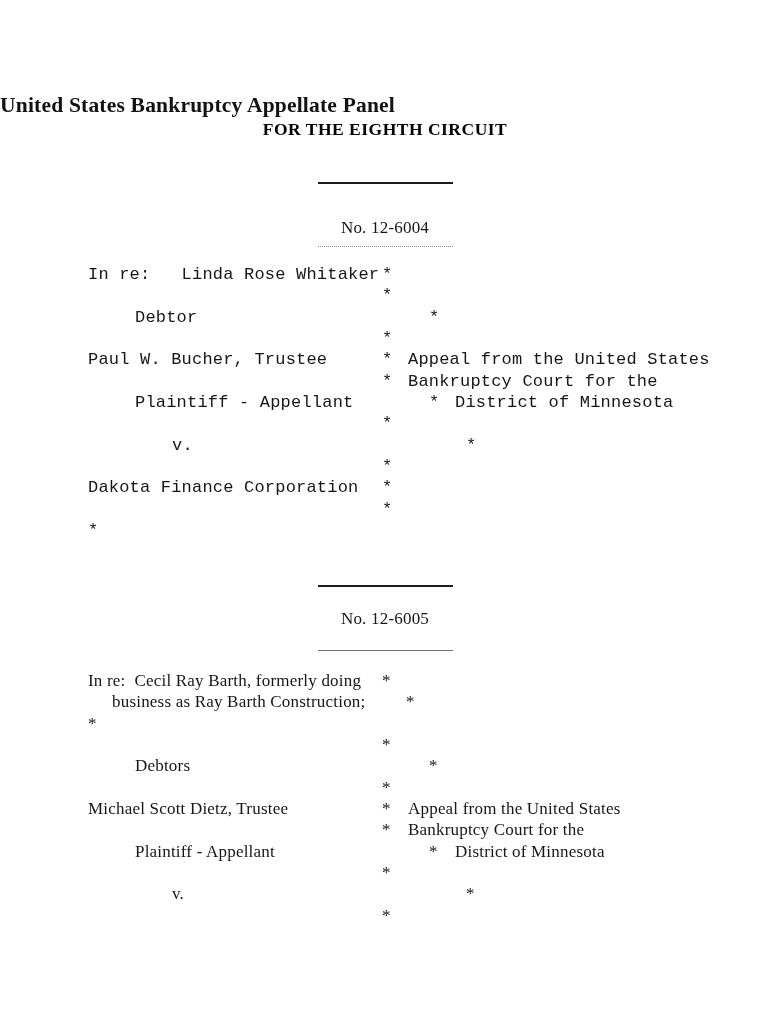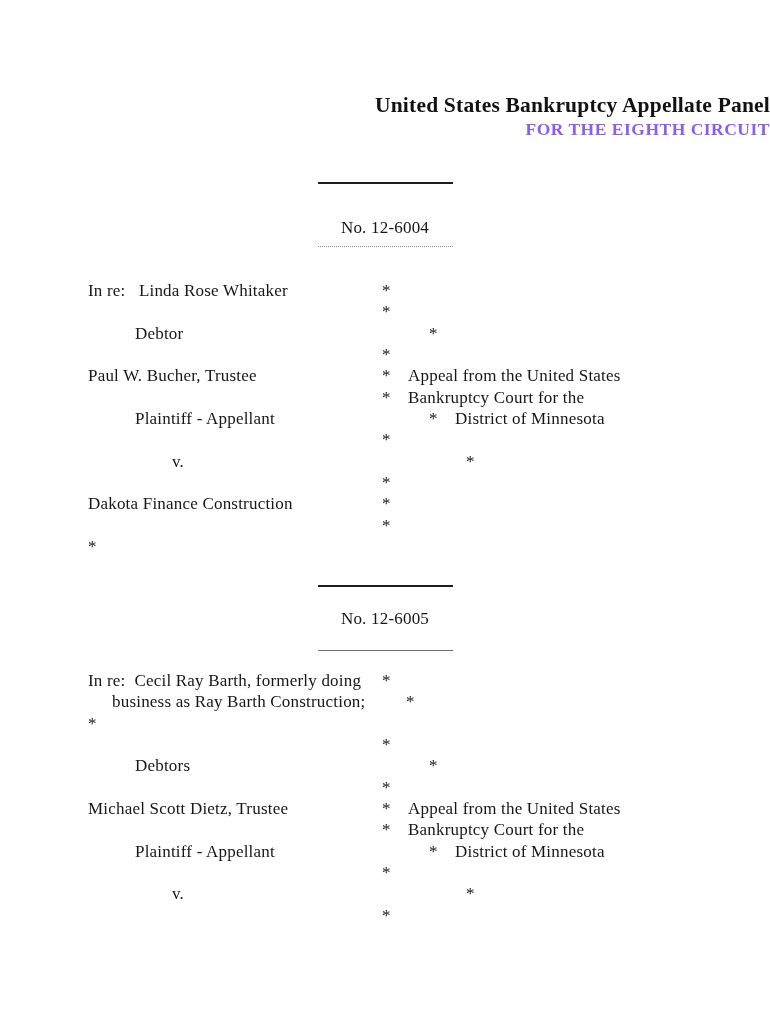--- a/index.html
+++ b/index.html
@@ -15,39 +15,39 @@
     overflow: hidden;
     font-family: "Liberation Serif", "DejaVu Serif", serif;
     color: #161616;
   }
   .hdr-title {
     position: absolute;
     top: 93px;
     left: 0;
     width: 100%;
     margin: 0;
-    text-align: right;
+    text-align: left;
     font-size: 21.5px;
     line-height: 24px;
     font-weight: 700;
     letter-spacing: 0.2px;
     color: #121212;
   }
   .hdr-sub {
     position: absolute;
     top: 119px;
     left: 0;
     width: 100%;
     margin: 0;
-    text-align: right;
+    text-align: center;
     font-size: 17.5px;
     line-height: 20px;
     font-weight: 700;
     letter-spacing: 0.5px;
-    color: #8b5cf6;
+    color: #000000;
   }
   .rule {
     position: absolute;
     left: 318px;
     width: 135px;
     height: 0;
   }
   .rule-1 { top: 182px; border-top: 2px solid #1d1d1d; }
   .rule-2 { top: 246px; border-top: 1px dotted #8a8a8a; }
   .rule-3 { top: 585px; border-top: 2px solid #1d1d1d; }
@@ -63,21 +63,21 @@
   }
   .caseno-1 { top: 217px; }
   .caseno-2 { top: 608px; }
   .caption {
     position: absolute;
     left: 88px;
     right: 20px;
     font-size: 17px;
     letter-spacing: 0.2px;
   }
-  .caption-1 { top: 280px; }
+  .caption-1 { top: 264px; font-family: Liberation Mono, monospace; }
   .caption-2 { top: 670px; }
   .row {
     display: flex;
     height: 21.33px;
     line-height: 21.33px;
     white-space: pre;
   }
   .cell-left  { width: 294px; flex: none; overflow: visible; }
   .cell-star  { width: 26px;  flex: none; }
   .cell-right { flex: 1; }
@@ -142,21 +142,21 @@
       <span class="cell-left ind2">v.</span>
       <span class="cell-star">*</span>
       <span class="cell-right"></span>
     </div>
     <div class="row">
       <span class="cell-left"></span>
       <span class="cell-star">*</span>
       <span class="cell-right"></span>
     </div>
     <div class="row">
-      <span class="cell-left">Dakota Finance Construction</span>
+      <span class="cell-left">Dakota Finance Corporation</span>
       <span class="cell-star">*</span>
       <span class="cell-right"></span>
     </div>
     <div class="row">
       <span class="cell-left"></span>
       <span class="cell-star">*</span>
       <span class="cell-right"></span>
     </div>
     <div class="row">
       <span class="cell-star">*</span>

